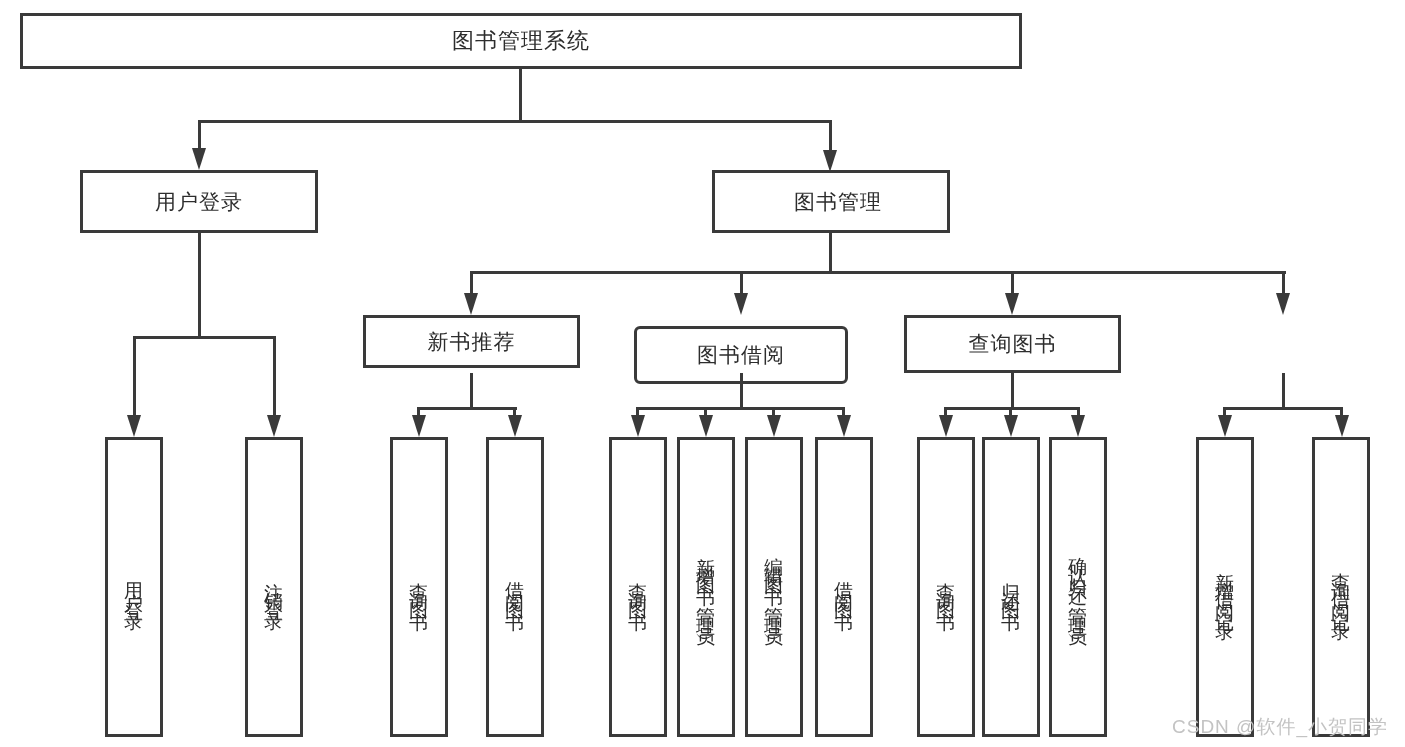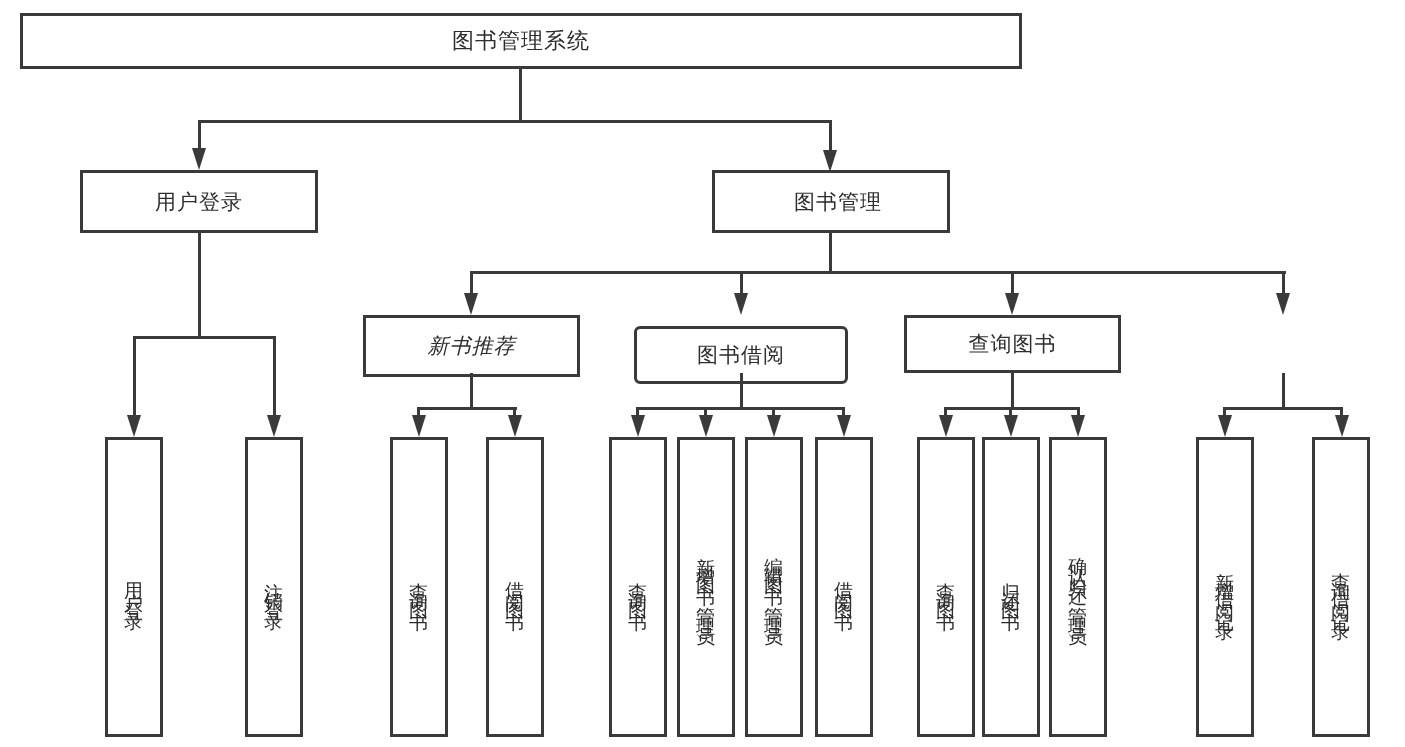--- a/index.html
+++ b/index.html
@@ -93,21 +93,21 @@
   <div class="hline" style="left:470px; top:271px; width:816px;"></div>
   <div class="vline" style="left:470px; top:271px; height:25px;"></div>
   <div class="vline" style="left:740px; top:271px; height:25px;"></div>
   <div class="vline" style="left:1011px; top:271px; height:25px;"></div>
   <div class="vline" style="left:1282px; top:271px; height:25px;"></div>
   <div class="arrow" style="left:464px; top:293px;"></div>
   <div class="arrow" style="left:734px; top:293px;"></div>
   <div class="arrow" style="left:1005px; top:293px;"></div>
   <div class="arrow" style="left:1276px; top:293px;"></div>
 
-  <div class="box" style="left:363px; top:315px; width:217px; height:62px;font-style:italic;">新书推荐</div>
+  <div class="box" style="left:363px; top:315px; width:217px; height:53px;">新书推荐</div>
   <div class="box" style="left:634px; top:326px; width:214px; height:58px;border-radius:6px;">图书借阅</div>
   <div class="box" style="left:904px; top:315px; width:217px; height:58px;">查询图书</div>
 
   <div class="vline" style="left:470px; top:373px; height:37px;"></div>
   <div class="hline" style="left:417px; top:407px; width:100px;"></div>
   <div class="vline" style="left:417px; top:407px; height:12px;"></div>
   <div class="vline" style="left:513px; top:407px; height:12px;"></div>
   <div class="arrow" style="left:412px; top:415px;"></div>
   <div class="arrow" style="left:508px; top:415px;"></div>
 
@@ -149,14 +149,15 @@
   <div class="box vbox" style="left:745px; top:437px; width:58px; height:300px;">编辑图书（管理员）</div>
   <div class="box vbox" style="left:815px; top:437px; width:58px; height:300px;">借阅图书</div>
 
   <div class="box vbox" style="left:917px; top:437px; width:58px; height:300px;">查询图书</div>
   <div class="box vbox" style="left:982px; top:437px; width:58px; height:300px;">归还图书</div>
   <div class="box vbox" style="left:1049px; top:437px; width:58px; height:300px;">确认归还（管理员）</div>
 
   <div class="box vbox" style="left:1196px; top:437px; width:58px; height:300px;">新增借阅记录</div>
   <div class="box vbox" style="left:1312px; top:437px; width:58px; height:300px;">查询借阅记录</div>
 
+  <div class="watermark">CSDN @软件_小贺同学</div>
 
 </div>
 
 </body></html>

